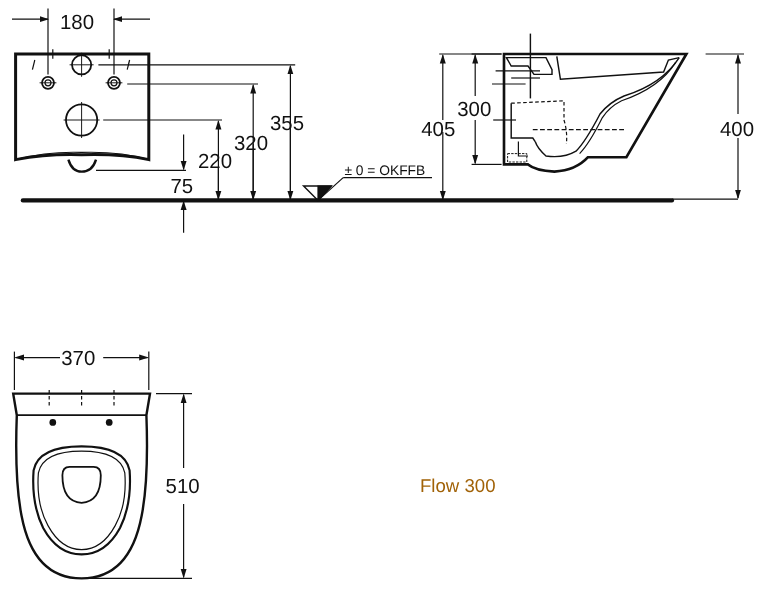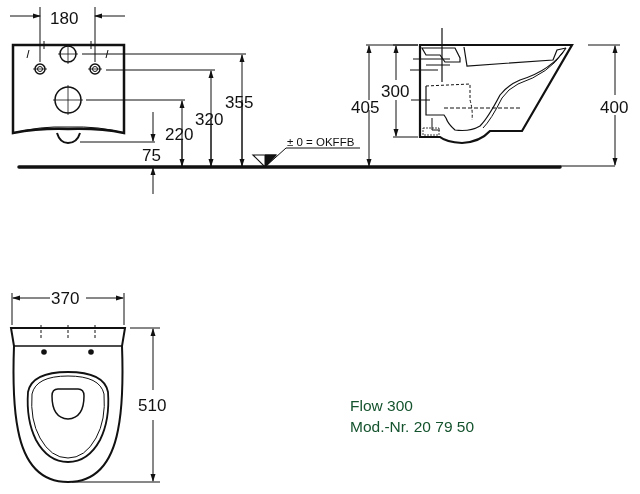--- a/index.html
+++ b/index.html
@@ -1,20 +1,20 @@
 <!DOCTYPE html>
 <html><head>
   <meta charset="utf-8">
   <style>
     html, body { margin: 0; padding: 0; background: #ffffff; }
     body { width: 640px; height: 494px; position: relative; overflow: hidden; font-family: "Liberation Sans", sans-serif; }
     svg { position: absolute; left: 0; top: 0; }
     .dim { font-family: "Liberation Sans", sans-serif; font-size: 17px; fill: #111; }
     .small { font-family: "Liberation Sans", sans-serif; font-size: 11.5px; fill: #111; }
-    .info { position: absolute; left: 350px; top: 396px; font-size: 15.5px; line-height: 20.5px; color: #14532d; font-family: "Liberation Sans", sans-serif; }
+    .info { position: absolute; left: 350px; top: 396px; font-size: 15.5px; line-height: 20.5px; color: #a16207; font-family: "Liberation Sans", sans-serif; }
     .info div { white-space: nowrap; }
   </style>
 </head>
 <body>
 
 <svg width="640" height="494" viewBox="0 0 640 494">
   <defs>
     <marker id="arr" markerWidth="8" markerHeight="8" refX="7" refY="4" orient="auto" markerUnits="userSpaceOnUse">
       <path d="M0,1.5 L8,4 L0,6.5 Z" fill="#111"></path>
     </marker>
@@ -154,14 +154,13 @@
     <line x1="153" y1="390" x2="153" y2="329" stroke-width="1" marker-end="url(#arr)"></line>
     <line x1="153" y1="420" x2="153" y2="481" stroke-width="1" marker-end="url(#arr)"></line>
   </g>
 
   <text class="dim" x="51" y="304">370</text>
   <text class="dim" x="138" y="411">510</text>
 </svg>
 
 <div class="info">
   <div>Flow 300</div>
-  <div>Mod.-Nr. 20 79 50</div>
 </div>
 
 </body></html>

